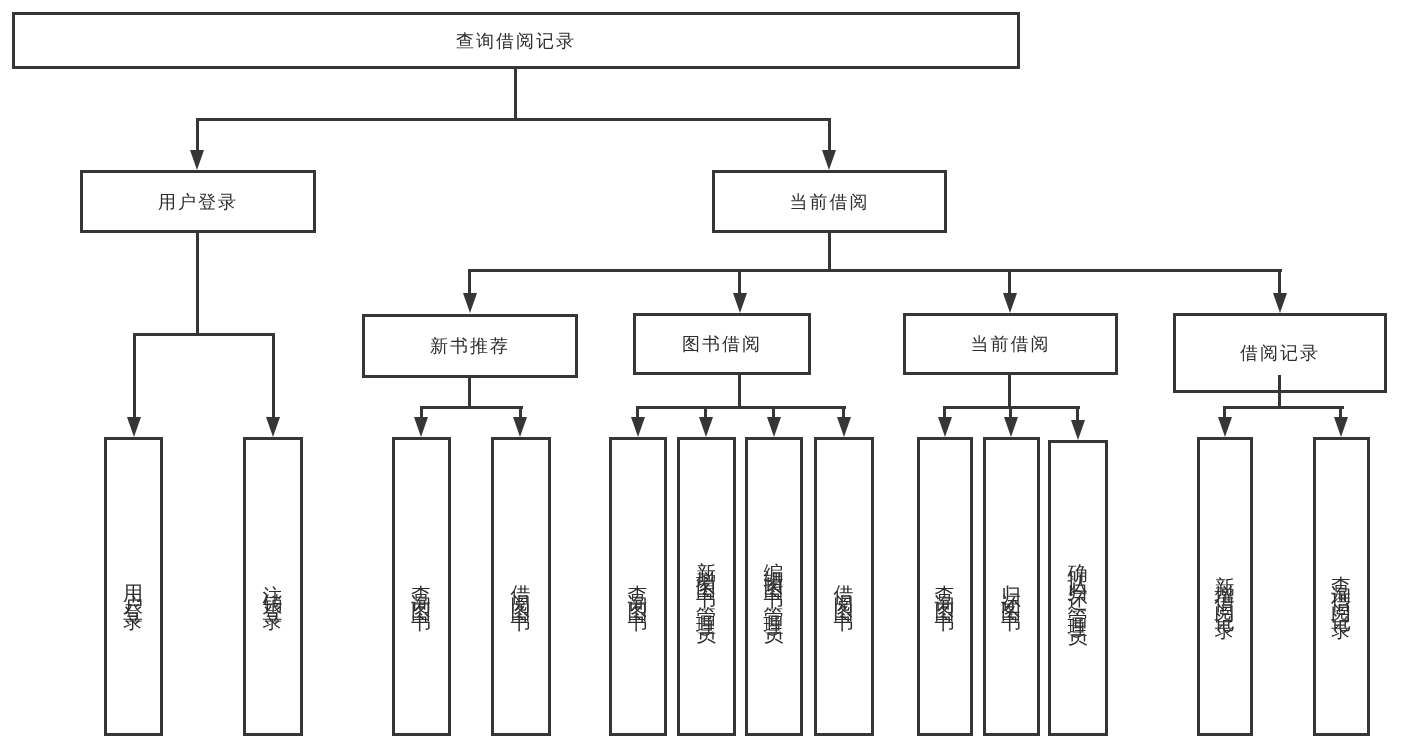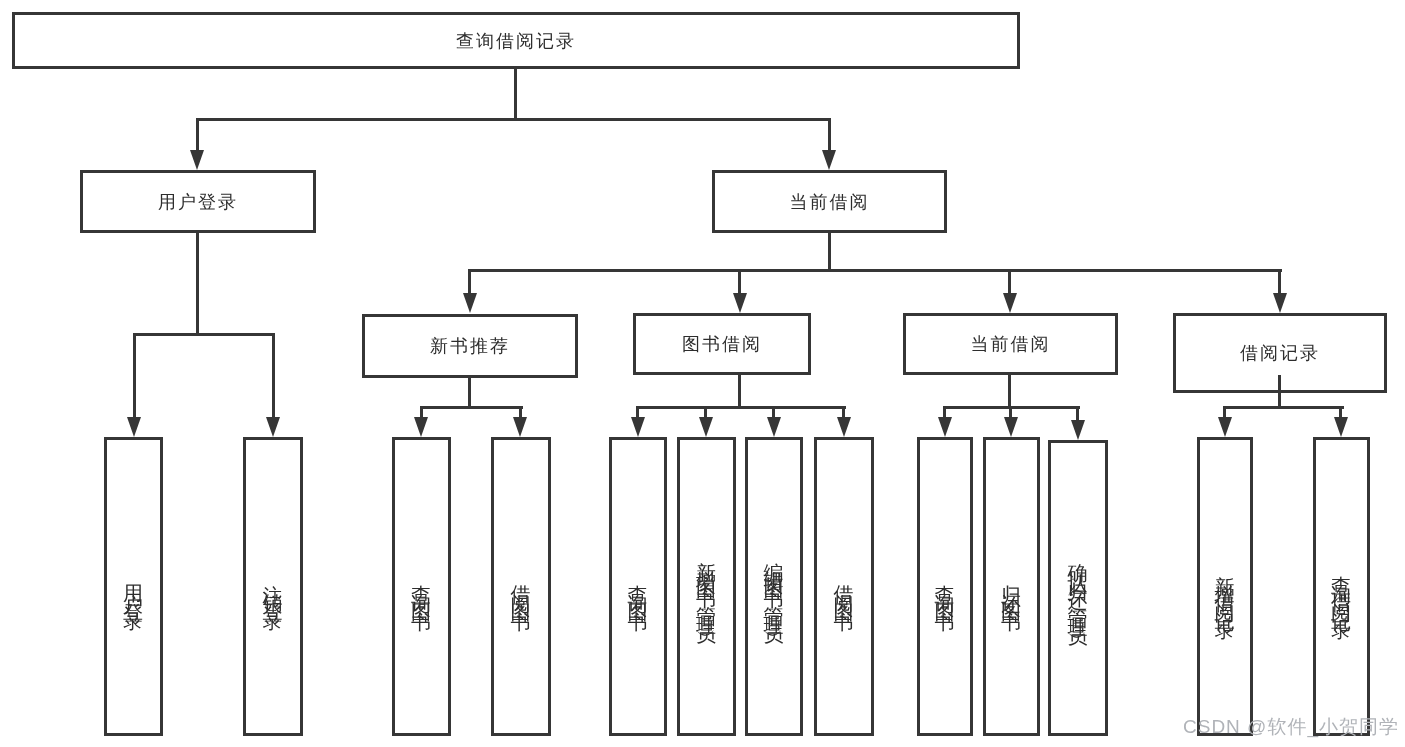--- a/index.html
+++ b/index.html
@@ -175,15 +175,14 @@
     <span>确认归还（管理员）</span>
   </div>
 
   <div class="box leaf" style="left:1197px;top:437px;width:56px;height:299px">
     <span>新增借阅记录</span>
   </div>
   <div class="box leaf" style="left:1313px;top:437px;width:57px;height:299px">
     <span>查询借阅记录</span>
   </div>
 
-  <div class="watermark">CSDN @软件_小贺同学</div>
 
 </div>
 
 </body></html>

